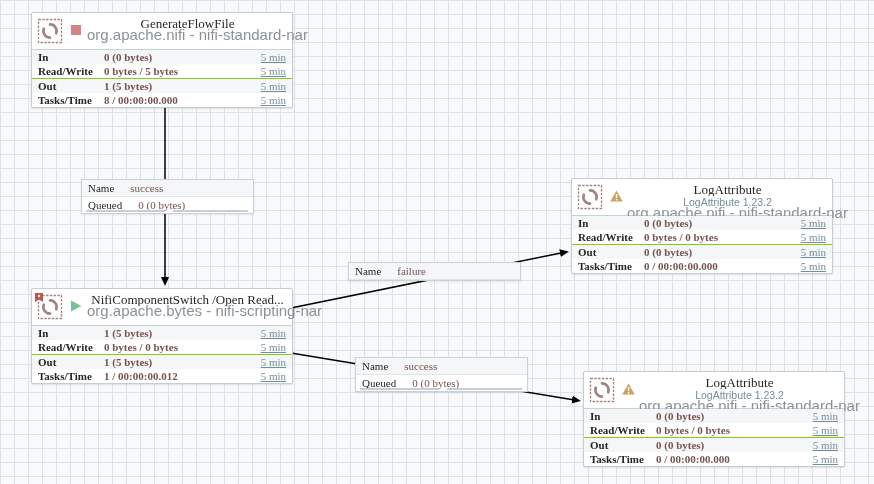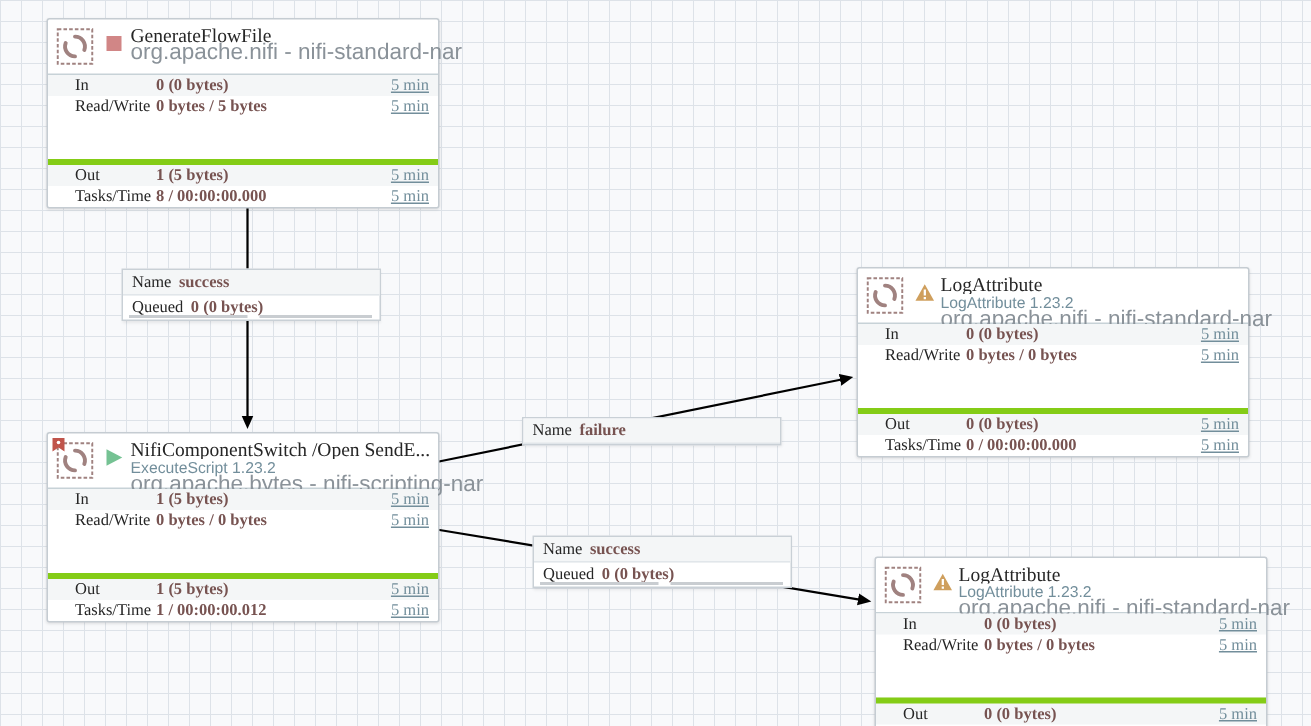--- a/index.html
+++ b/index.html
@@ -13,51 +13,52 @@
     font-family:"Liberation Serif",serif;
     color:#262626;
   }
   #wires{position:absolute;left:0;top:0;z-index:1;}
 
   
   .processor{
     position:absolute;width:260px;z-index:3;
     background:#fff;border:1px solid #c5ccd2;border-radius:2px;
     box-shadow:0 1px 2px rgba(0,0,0,.10);
+    text-align:center;
   }
   .proc-header{position:relative;height:36px;}
   .proc-icon{position:absolute;left:5px;top:5px;width:26px;height:26px;display:block;}
   .state-icon{position:absolute;left:38px;top:9px;width:12px;height:12px;display:block;}
   .flag-badge{position:absolute;left:2px;top:1px;width:10px;height:12px;display:block;z-index:2;}
   .proc-titles{position:absolute;left:55px;top:4px;right:4px;}
   .proc-title{font-size:13px;line-height:13px;color:#262626;white-space:nowrap;overflow:hidden;}
   .proc-type{font-family:"Liberation Sans",sans-serif;font-size:10.5px;line-height:11px;color:#728e9b;margin-top:1px;white-space:nowrap;}
   .proc-bundle{font-family:"Liberation Sans",sans-serif;font-size:15px;line-height:10px;color:#8a9299;white-space:nowrap;}
   .proc-stats{border-top:1px solid #c7d2d7;}
   .stat-row{
     position:relative;height:14px;font-size:11px;line-height:14px;
     white-space:nowrap;
   }
   .stat-row.odd{background:#f4f6f7;}
-  .stat-row.mid{border-top:4px solid #84cc16;margin-top:28px;}
-  .stat-label{position:absolute;left:18px;color:#262626;}
+  .stat-row.mid{border-top:1px solid #84cc16;}
+  .stat-label{position:absolute;left:6px;color:#262626;font-weight:bold;}
   .stat-value{position:absolute;left:72px;color:#775351;font-weight:bold;}
   .stat-window{position:absolute;right:6px;color:#728e9b;text-decoration:underline;}
 
   
   .conn-label{
     position:absolute;width:171px;z-index:2;
     background:#fff;border:1px solid #c9d0d6;
     box-shadow:0 1px 2px rgba(0,0,0,.08);
     font-size:11px;
   }
   .conn-row{position:relative;height:16px;line-height:16px;white-space:nowrap;}
   .conn-row.name{background:#f4f6f7;border-bottom:1px solid #e1e6ea;}
   .conn-key{margin-left:6px;color:#262626;}
-  .conn-val{margin-left:5px;color:#775351;font-weight:bold;}
+  .conn-val{margin-left:16px;color:#775351;font-weight:normal;}
   .qbar{position:absolute;bottom:1px;height:2px;background:#c9cdd1;}
   .qbar.left{left:4px;width:46%;}
   .qbar.right{left:53%;width:44%;}
 </style>
 </head>
 <body>
 
 <svg id="wires" width="874" height="484">
   <defs>
     <marker id="arrow" markerUnits="userSpaceOnUse" markerWidth="12" markerHeight="10" refX="1" refY="4" orient="auto">
@@ -126,22 +127,21 @@
         <path d="M 13 6.4 a 6.6 6.6 0 0 1 6.2 8.9" fill="none" stroke="#a08280" stroke-width="2.6" stroke-linecap="round"></path>
         <path d="M 13 19.6 a 6.6 6.6 0 0 1 -6.2 -8.9" fill="none" stroke="#a08280" stroke-width="2.6" stroke-linecap="round"></path>
       </svg>
     </span>
     <span class="state-icon">
       <svg width="12" height="12" viewBox="0 0 12 12">
           <polygon points="1,0.5 11.5,6 1,11.5" fill="#75c293"></polygon>
         </svg>
     </span>
     <div class="proc-titles">
-      <div class="proc-title">NifiComponentSwitch /Open SendE...</div>
-      <div class="proc-type">ExecuteScript 1.23.2</div>
+      <div class="proc-title">NifiComponentSwitch /Open Read...</div>
       <div class="proc-bundle">org.apache.bytes - nifi-scripting-nar</div>
     </div>
   </div>
   <div class="proc-stats">
     <div class="stat-row odd">
       <span class="stat-label">In</span>
       <span class="stat-value">1 (5 bytes)</span>
       <span class="stat-window">5 min</span>
     </div>
     <div class="stat-row">
@@ -258,21 +258,21 @@
   <div class="conn-row name">
     <span class="conn-key">Name</span><span class="conn-val">success</span>
   </div>
   <div class="conn-row">
     <span class="conn-key">Queued</span><span class="conn-val">0 (0 bytes)</span>
     <span class="qbar left"></span>
     <span class="qbar right"></span>
   </div>
 </div>
 
-<div class="conn-label" style="left:348px;top:278px">
+<div class="conn-label" style="left:348px;top:262px">
   <div class="conn-row name">
     <span class="conn-key">Name</span><span class="conn-val">failure</span>
   </div>
 </div>
 
 <div class="conn-label" style="left:355px;top:357px">
   <div class="conn-row name">
     <span class="conn-key">Name</span><span class="conn-val">success</span>
   </div>
   <div class="conn-row">

